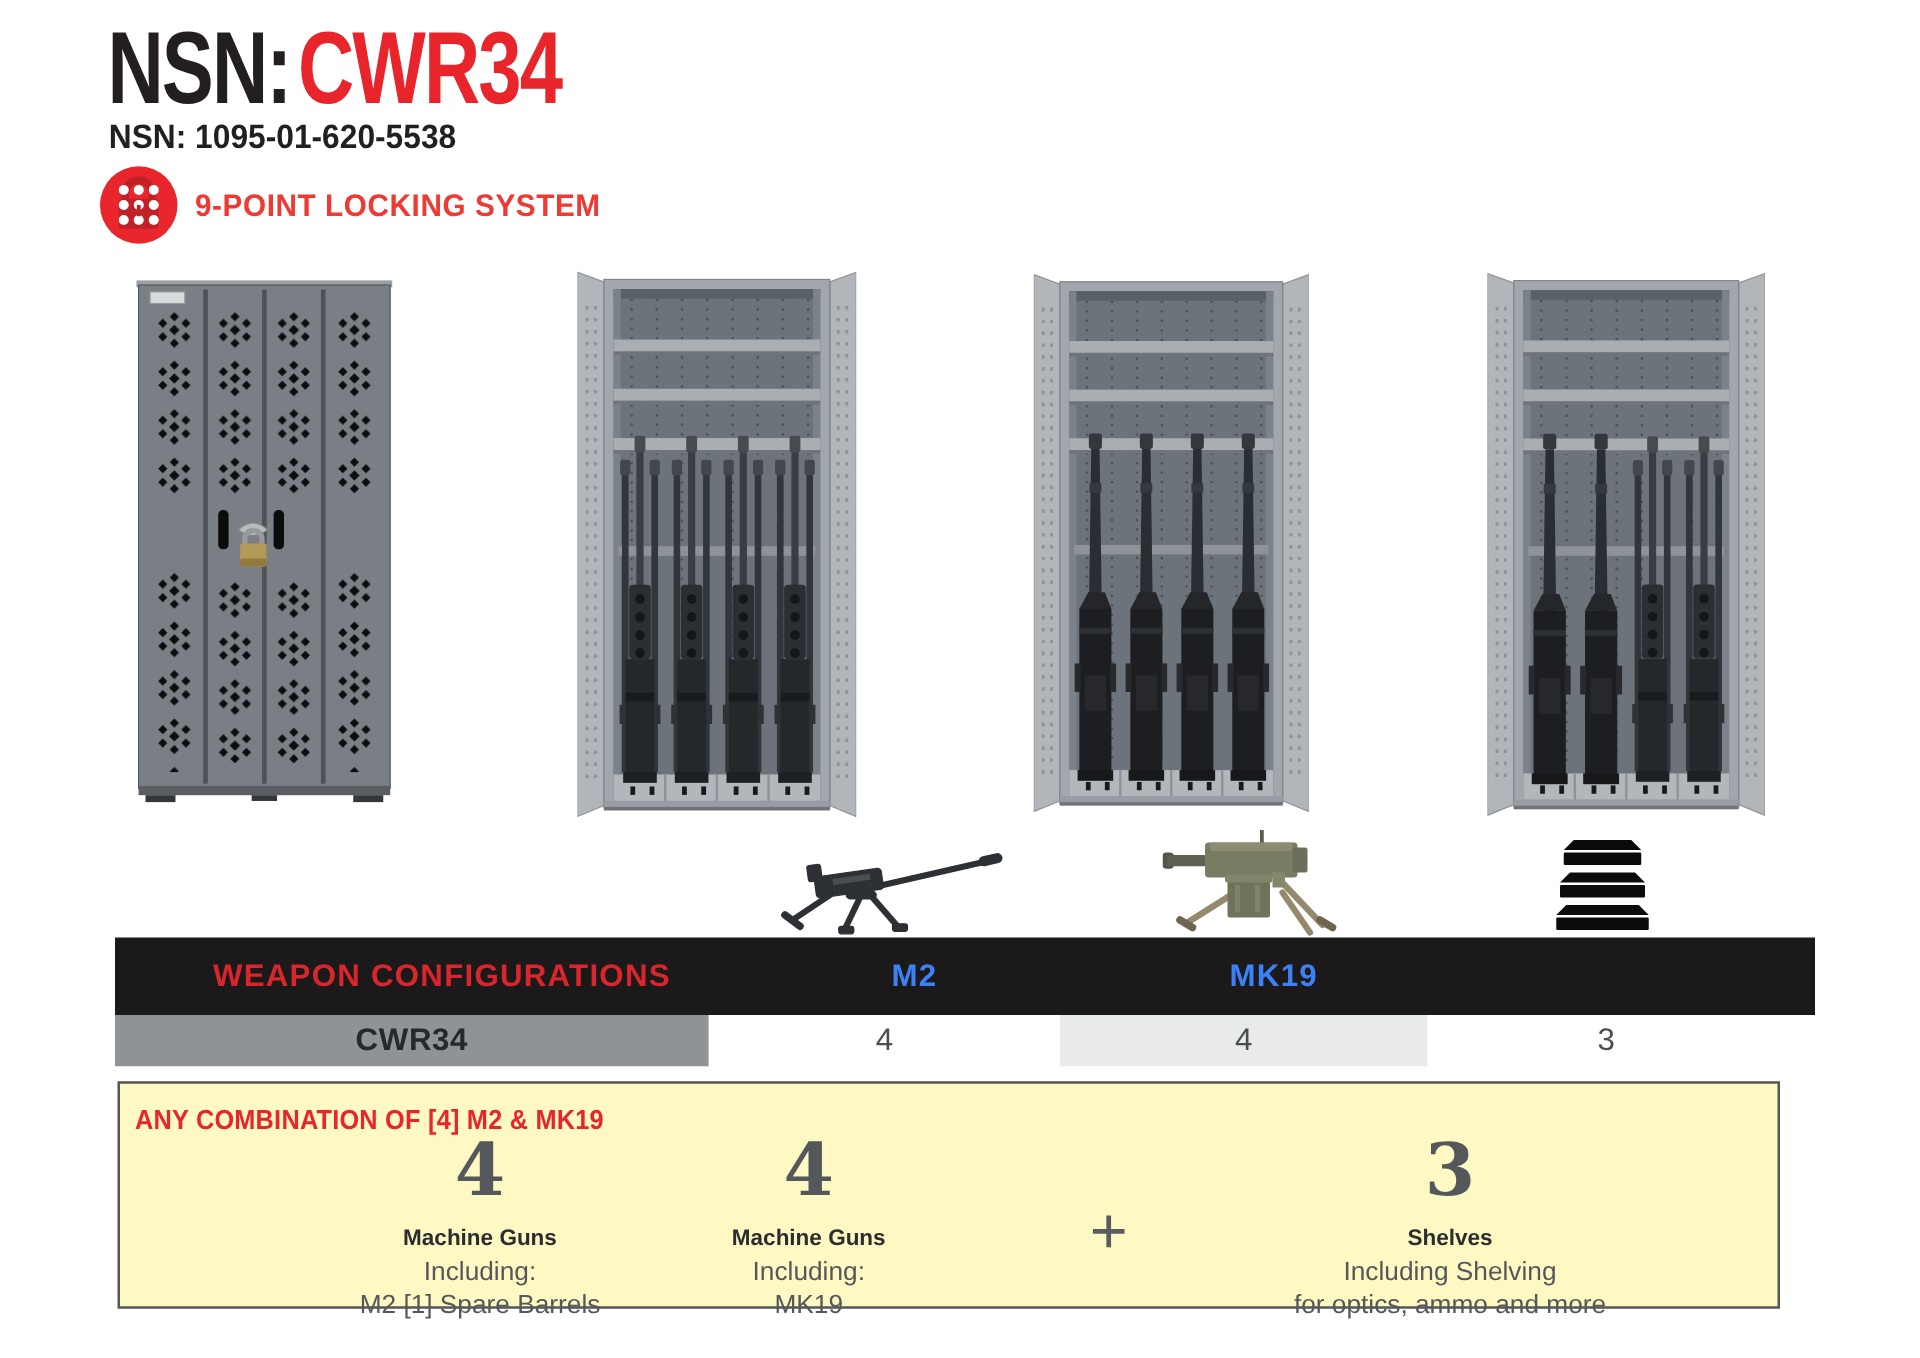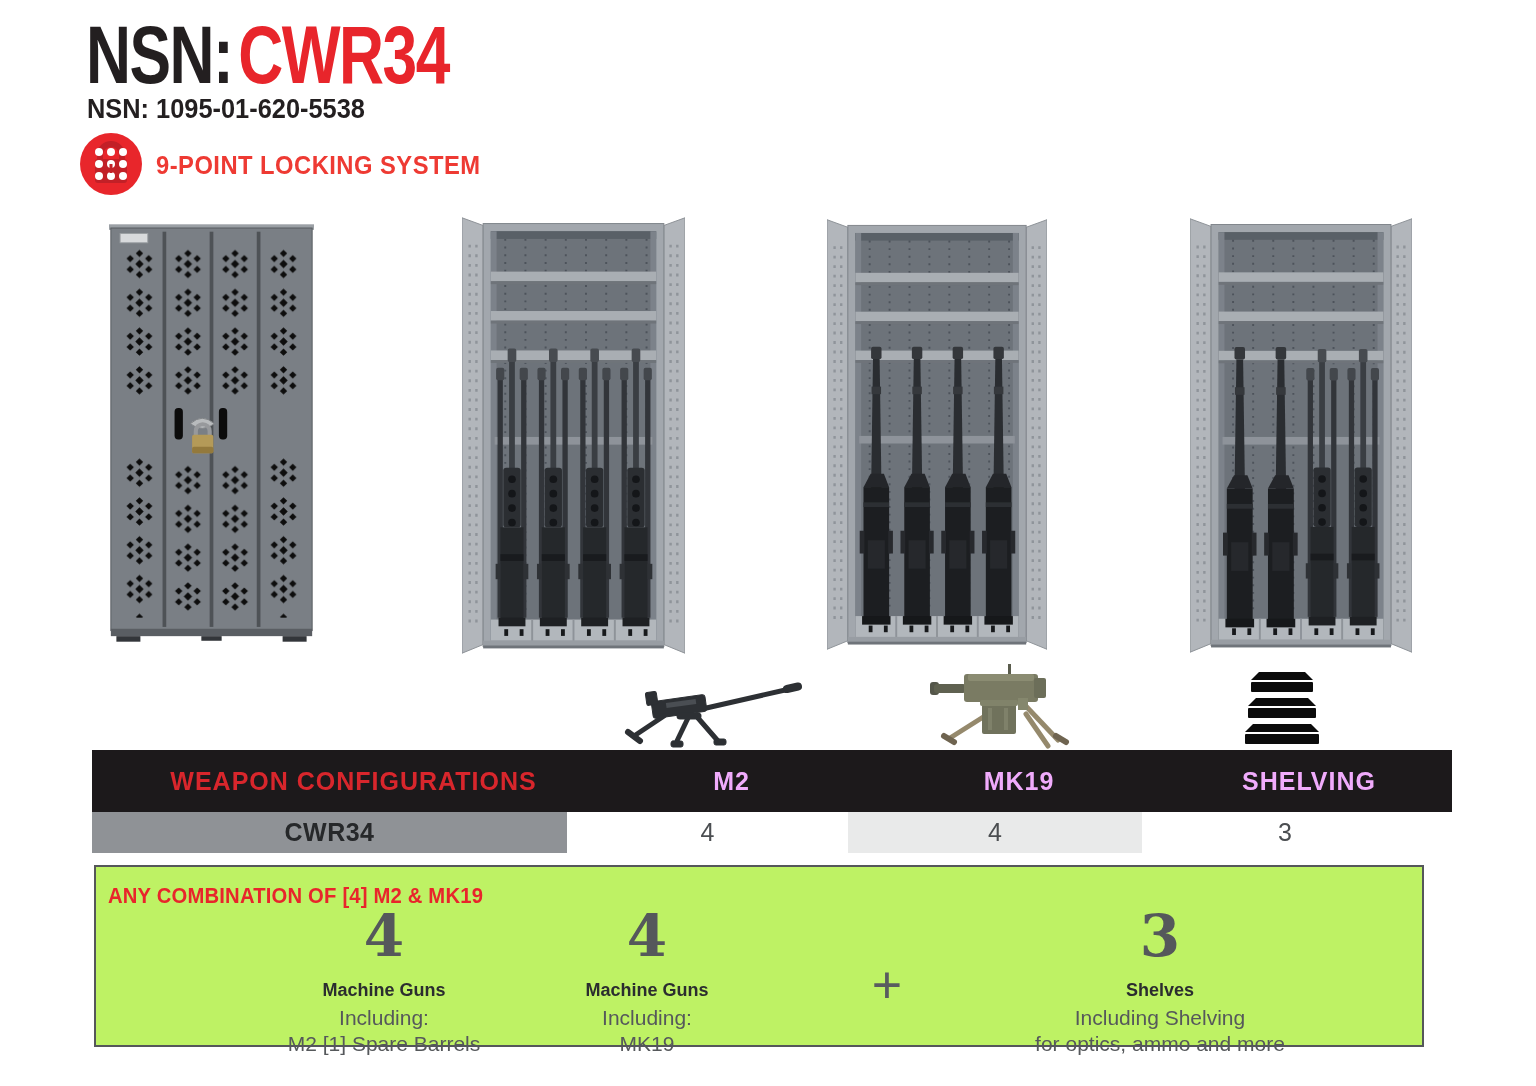--- a/index.html
+++ b/index.html
@@ -18,33 +18,33 @@
   .lock-label{position:absolute;left:124px;top:151px;font-size:25px;font-weight:700;
               color:#ee3a33;letter-spacing:.5px;transform:scaleX(.95);transform-origin:left top;
               white-space:nowrap;}
 
   
   .cab{position:absolute;}
 
   
   .thead{position:absolute;left:60px;top:750px;width:1336px;height:62px;background:#1c191b;display:flex;padding-left:24px;}
   .th{display:flex;align-items:center;justify-content:center;font-weight:700;font-size:25px;
-      letter-spacing:1px;color:#f0abfc;}
+      letter-spacing:1px;color:#3b82f6;}
   .th1{width:475px;color:#d8262c;}
   .th2{width:281px;} .th3{width:294px;} .th4{width:286px;}
   .trow{position:absolute;left:60px;top:812px;width:1336px;height:41px;display:flex;}
   .td{display:flex;align-items:center;justify-content:center;font-size:25px;color:#4b4e51;}
   .td1{width:475px;background:#8f9296;font-weight:700;color:#26282a;letter-spacing:.5px;}
   .td2{width:281px;background:#ffffff;}
   .td3{width:294px;background:#e9eaea;}
   .td4{width:286px;background:#ffffff;}
 
   
   .combo{position:absolute;left:62px;top:865px;width:1326px;height:178px;
-         border:2px solid #55575a;background:#bef264;}
+         border:2px solid #55575a;background:#fef9c3;}
   .combo-title{position:absolute;left:12px;top:16px;font-size:22px;font-weight:700;color:#e8252b;
                transform:scaleX(.92);transform-origin:left top;white-space:nowrap;letter-spacing:.2px;}
   .citem{position:absolute;top:40px;width:300px;display:flex;flex-direction:column;
          align-items:center;text-align:center;}
   .ci1{left:138px;} .ci2{left:401px;} .ci3{left:914px;}
   .big-num{font-family:"DejaVu Serif",serif;font-weight:700;font-size:58px;line-height:1;
            color:#55585b;margin-bottom:10px;}
   .iname{font-size:18px;font-weight:700;color:#2b2d2f;line-height:30px;}
   .iline{font-size:21px;color:#55585b;line-height:26px;}
   .plus{position:absolute;left:761px;top:92px;width:60px;text-align:center;
@@ -299,21 +299,20 @@
         <rect x="5" y="37" width="68" height="10" rx="1"></rect>
       <polygon points="10,53 68,53 76,61 2,61"></polygon>
         <rect x="2" y="63" width="74" height="10" rx="1"></rect>
     </g>
   </svg>
 
   <div class="thead">
     <div class="th th1">WEAPON CONFIGURATIONS</div>
     <div class="th th2">M2</div>
     <div class="th th3">MK19</div>
-    <div class="th th4">SHELVING</div>
   </div>
   <div class="trow">
     <div class="td td1">CWR34</div>
     <div class="td td2">4</div>
     <div class="td td3">4</div>
     <div class="td td4">3</div>
   </div>
 
   <div class="combo">
     <div class="combo-title">ANY COMBINATION OF [4] M2 &amp; MK19</div>

